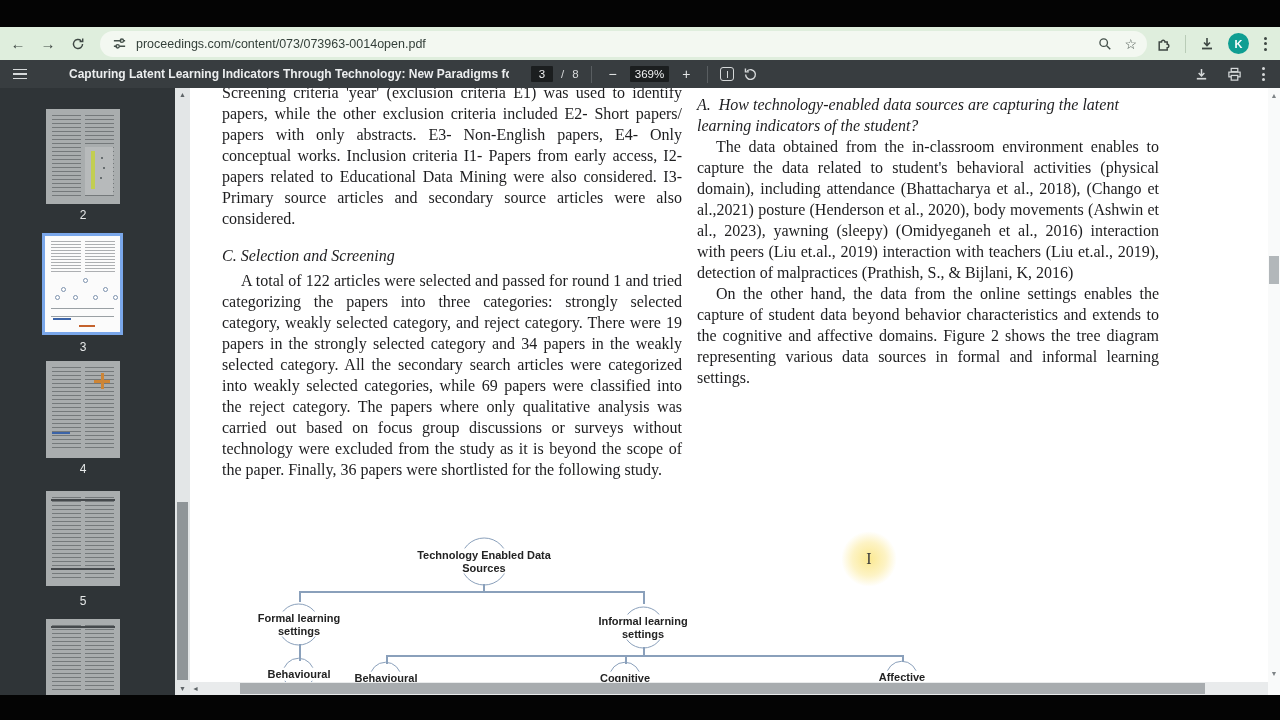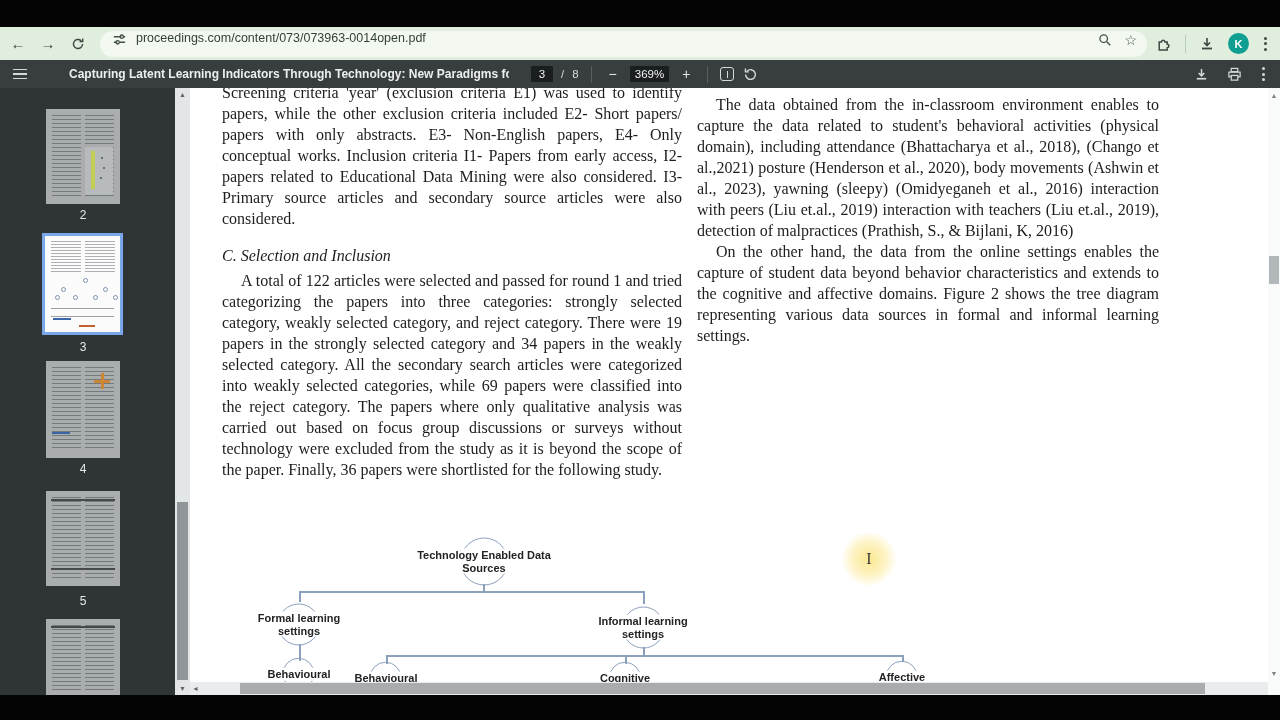--- a/index.html
+++ b/index.html
@@ -11,21 +11,21 @@
   .bar-black-top    { position:absolute; left:0; top:0;    width:1280px; height:27px; background:#040404; }
   .bar-black-bottom { position:absolute; left:0; top:695px; width:1280px; height:25px; background:#040404; }
 
   
   .browser-bar { position:absolute; left:0; top:27px; width:1280px; height:33px;
                  background:#dfeedd; display:flex; align-items:center; }
   .nav-btn { width:24px; height:24px; margin-left:6px; border-radius:50%;
              display:flex; align-items:center; justify-content:center;
              color:#3e4743; font-size:15px; cursor:pointer; }
   .omnibox { flex:1; height:26px; margin:0 8px 0 10px; background:#f3f8f1; border-radius:13px;
-             display:flex; align-items:flex-start; padding:0 10px; min-width:0; }
+             display:flex; align-items:center; padding:0 10px; min-width:0; }
   .omni-ico { width:18px; height:18px; display:flex; align-items:center; justify-content:center; flex:0 0 auto; }
   .url-text { flex:1; font-size:12.5px; color:#34403a; margin-left:8px; white-space:nowrap;
               overflow:hidden; }
   .pill-right { display:flex; align-items:center; gap:10px; margin-left:8px; }
   .star { font-size:14px; color:#44504a; line-height:1; }
   .tb-right { display:flex; align-items:center; gap:12px; margin-right:10px; }
   .tb-divider { width:1px; height:18px; background:#b9ccb7; }
   .avatar { width:21px; height:21px; border-radius:50%; background:#0f9e92; color:#fff;
             font-size:11px; font-weight:bold; display:flex; align-items:center; justify-content:center; }
   .dots3 { display:flex; flex-direction:column; gap:2.5px; padding:3px; }
@@ -279,25 +279,26 @@
   <div class="sb-track-v" style="left:175px; top:88px; width:15px; height:607px;">
     <span class="sb-arrow" style="top:3px;">▲</span>
     <span class="sb-thumb" style="left:2px; width:11px; top:414px; height:178px;"></span>
     <span class="sb-arrow" style="bottom:3px;">▼</span>
   </div>
 
   <div class="main">
 
     <div class="col" style="left:32px; top:-6px; width:460px;">
       <p>Screening criteria 'year' (exclusion criteria E1) was used to identify papers, while the other exclusion criteria included E2- Short papers/ papers with only abstracts. E3- Non-English papers, E4- Only conceptual works. Inclusion criteria I1- Papers from early access, I2- papers related to Educational Data Mining were also considered. I3- Primary source articles and secondary source articles were also considered.</p>
-      <p class="hc">C. Selection and Inclusion</p>
+      <p class="hc">C. Selection and Screening</p>
       <p class="indent">A total of 122 articles were selected and passed for round 1 and tried categorizing the papers into three categories: strongly selected category, weakly selected category, and reject category. There were 19 papers in the strongly selected category and 34 papers in the weakly selected category. All the secondary search articles were categorized into weakly selected categories, while 69 papers were classified into the reject category. The papers where only qualitative analysis was carried out based on focus group discussions or surveys without technology were excluded from the study as it is beyond the scope of the paper. Finally, 36 papers were shortlisted for the following study.</p>
     </div>
 
     <div class="col" style="left:507px; top:6px; width:462px;">
+      <p class="h-italic" style="text-align:left;">A. How technology-enabled data sources are capturing the latent learning indicators of the student?</p>
       <p class="indent">The data obtained from the in-classroom environment enables to capture the data related to student's behavioral activities (physical domain), including attendance (Bhattacharya et al., 2018), (Chango et al.,2021) posture (Henderson et al., 2020), body movements (Ashwin et al., 2023), yawning (sleepy) (Omidyeganeh et al., 2016) interaction with peers (Liu et.al., 2019) interaction with teachers (Liu et.al., 2019), detection of malpractices (Prathish, S., &amp; Bijlani, K, 2016)</p>
       <p class="indent">On the other hand, the data from the online settings enables the capture of student data beyond behavior characteristics and extends to the cognitive and affective domains. Figure 2 shows the tree diagram representing various data sources in formal and informal learning settings.</p>
     </div>
 
     <div class="dline" style="left:293px; top:496px; width:1.5px; height:8px;"></div>
     <div class="dline" style="left:109px; top:503px; width:345px; height:1.5px;"></div>
     <div class="dline" style="left:109px; top:503px; width:1.5px; height:11px;"></div>
     <div class="dline" style="left:453px; top:503px; width:1.5px; height:13px;"></div>
     <div class="dline" style="left:109px; top:556px; width:1.5px; height:17px;"></div>
     <div class="dline" style="left:453px; top:559px; width:1.5px; height:9px;"></div>

